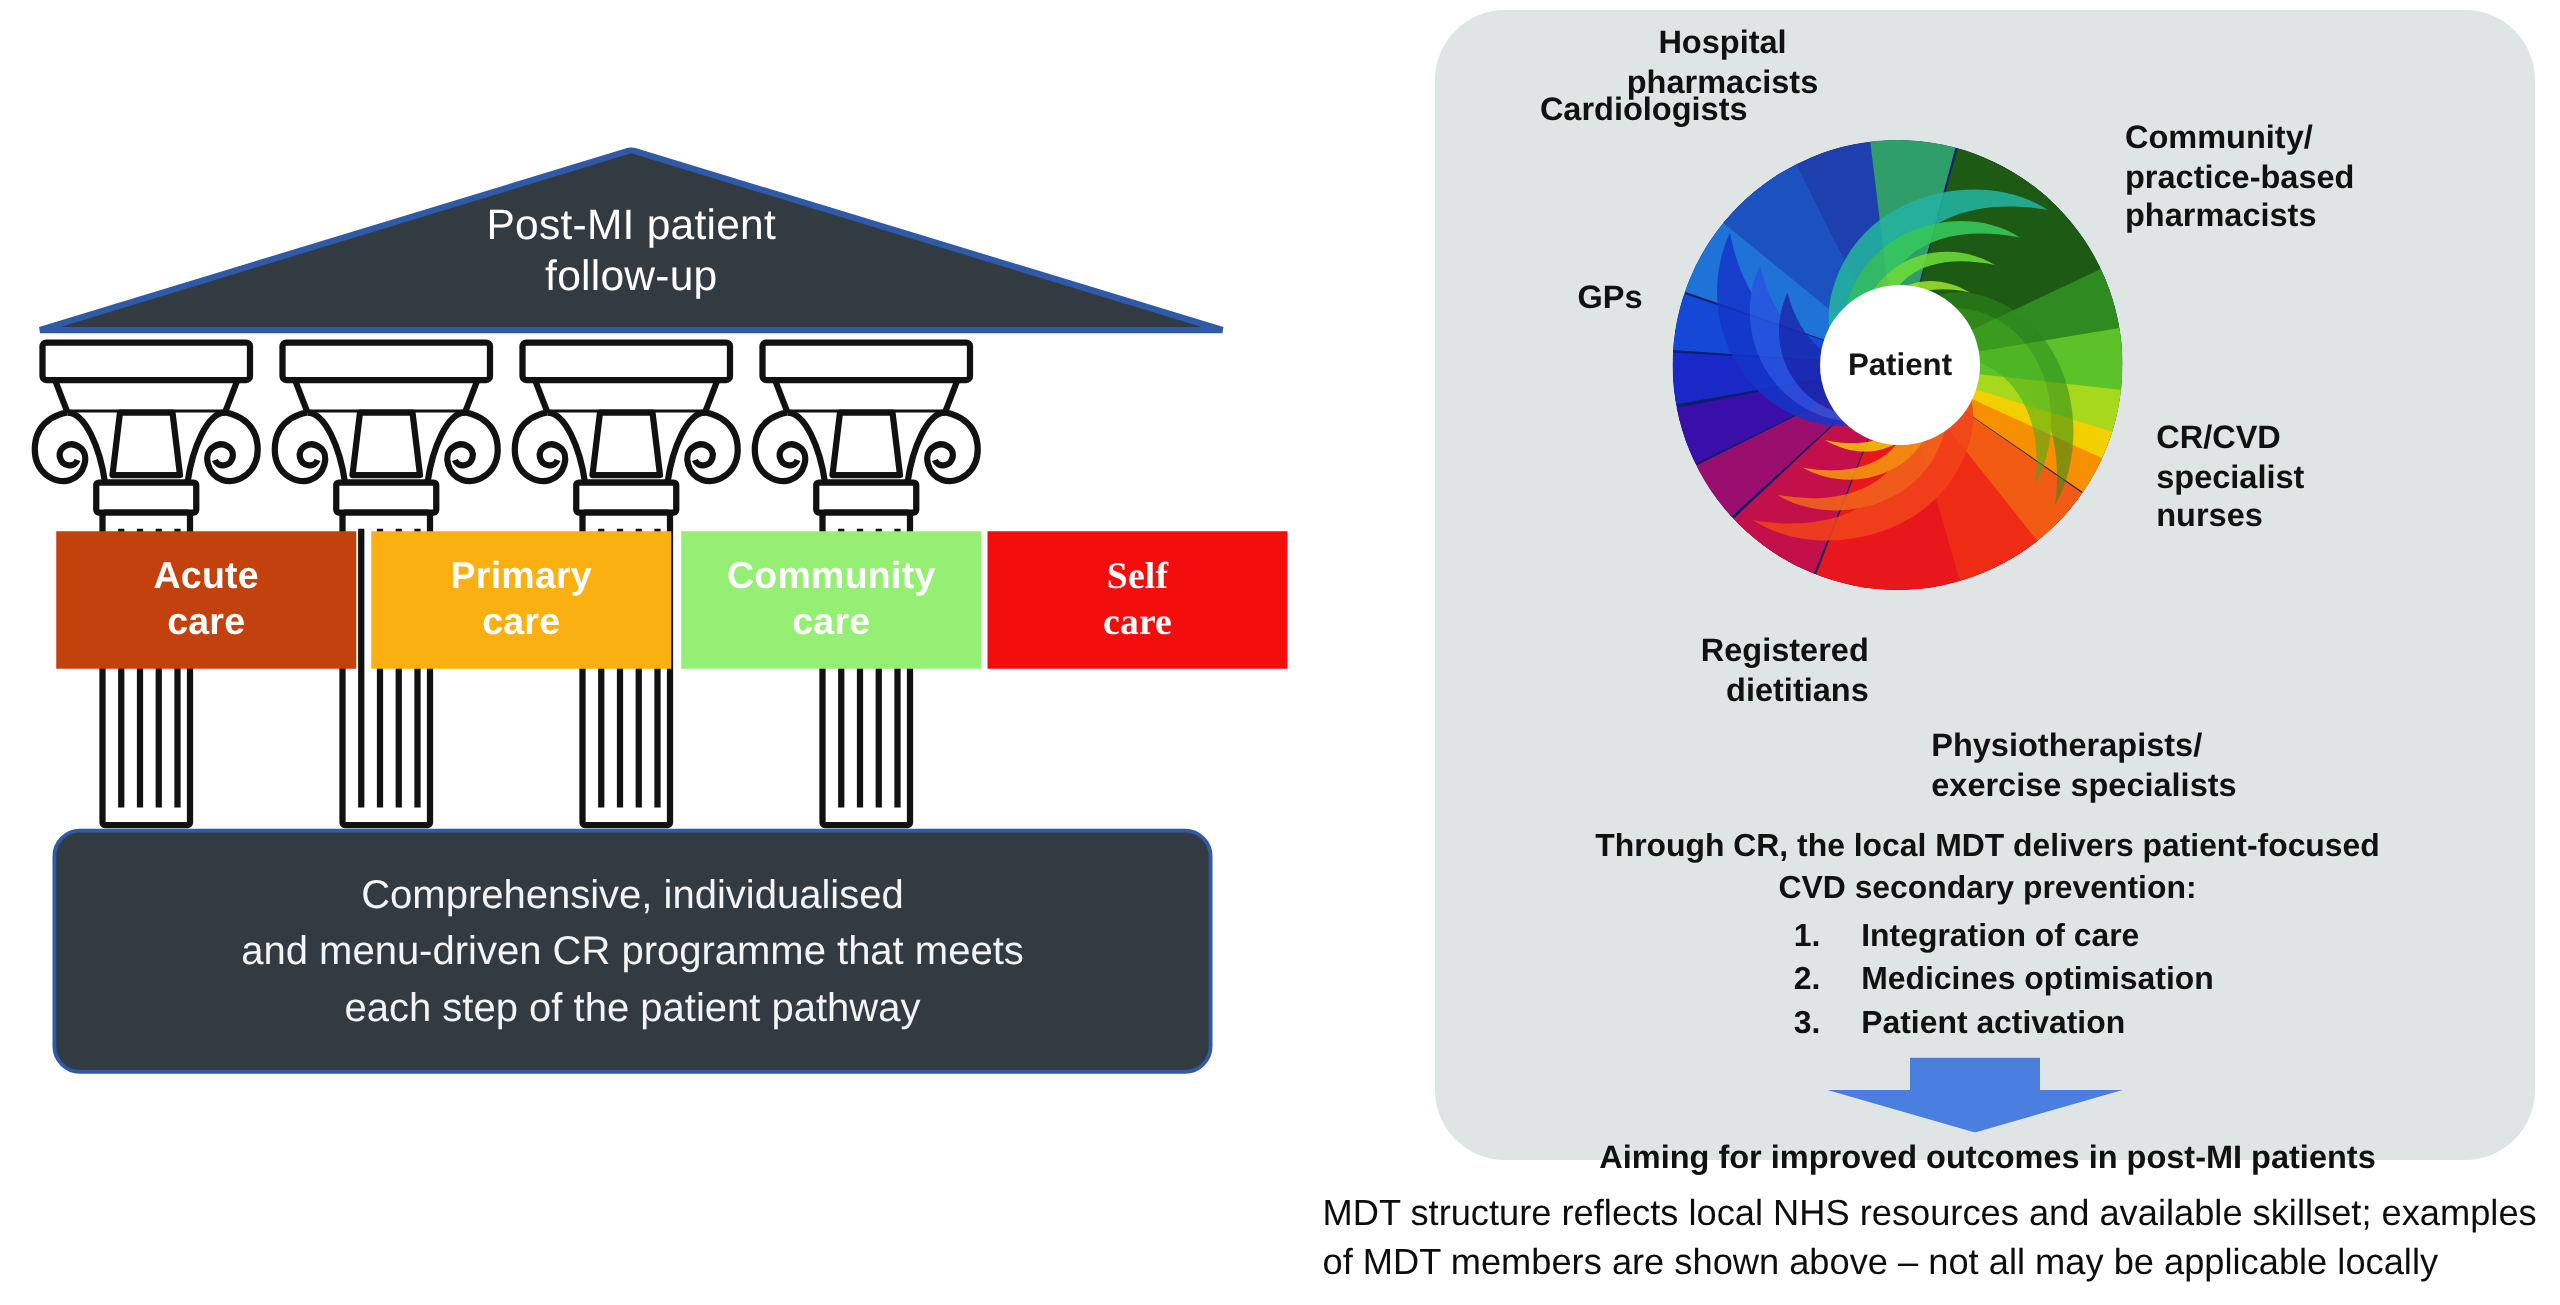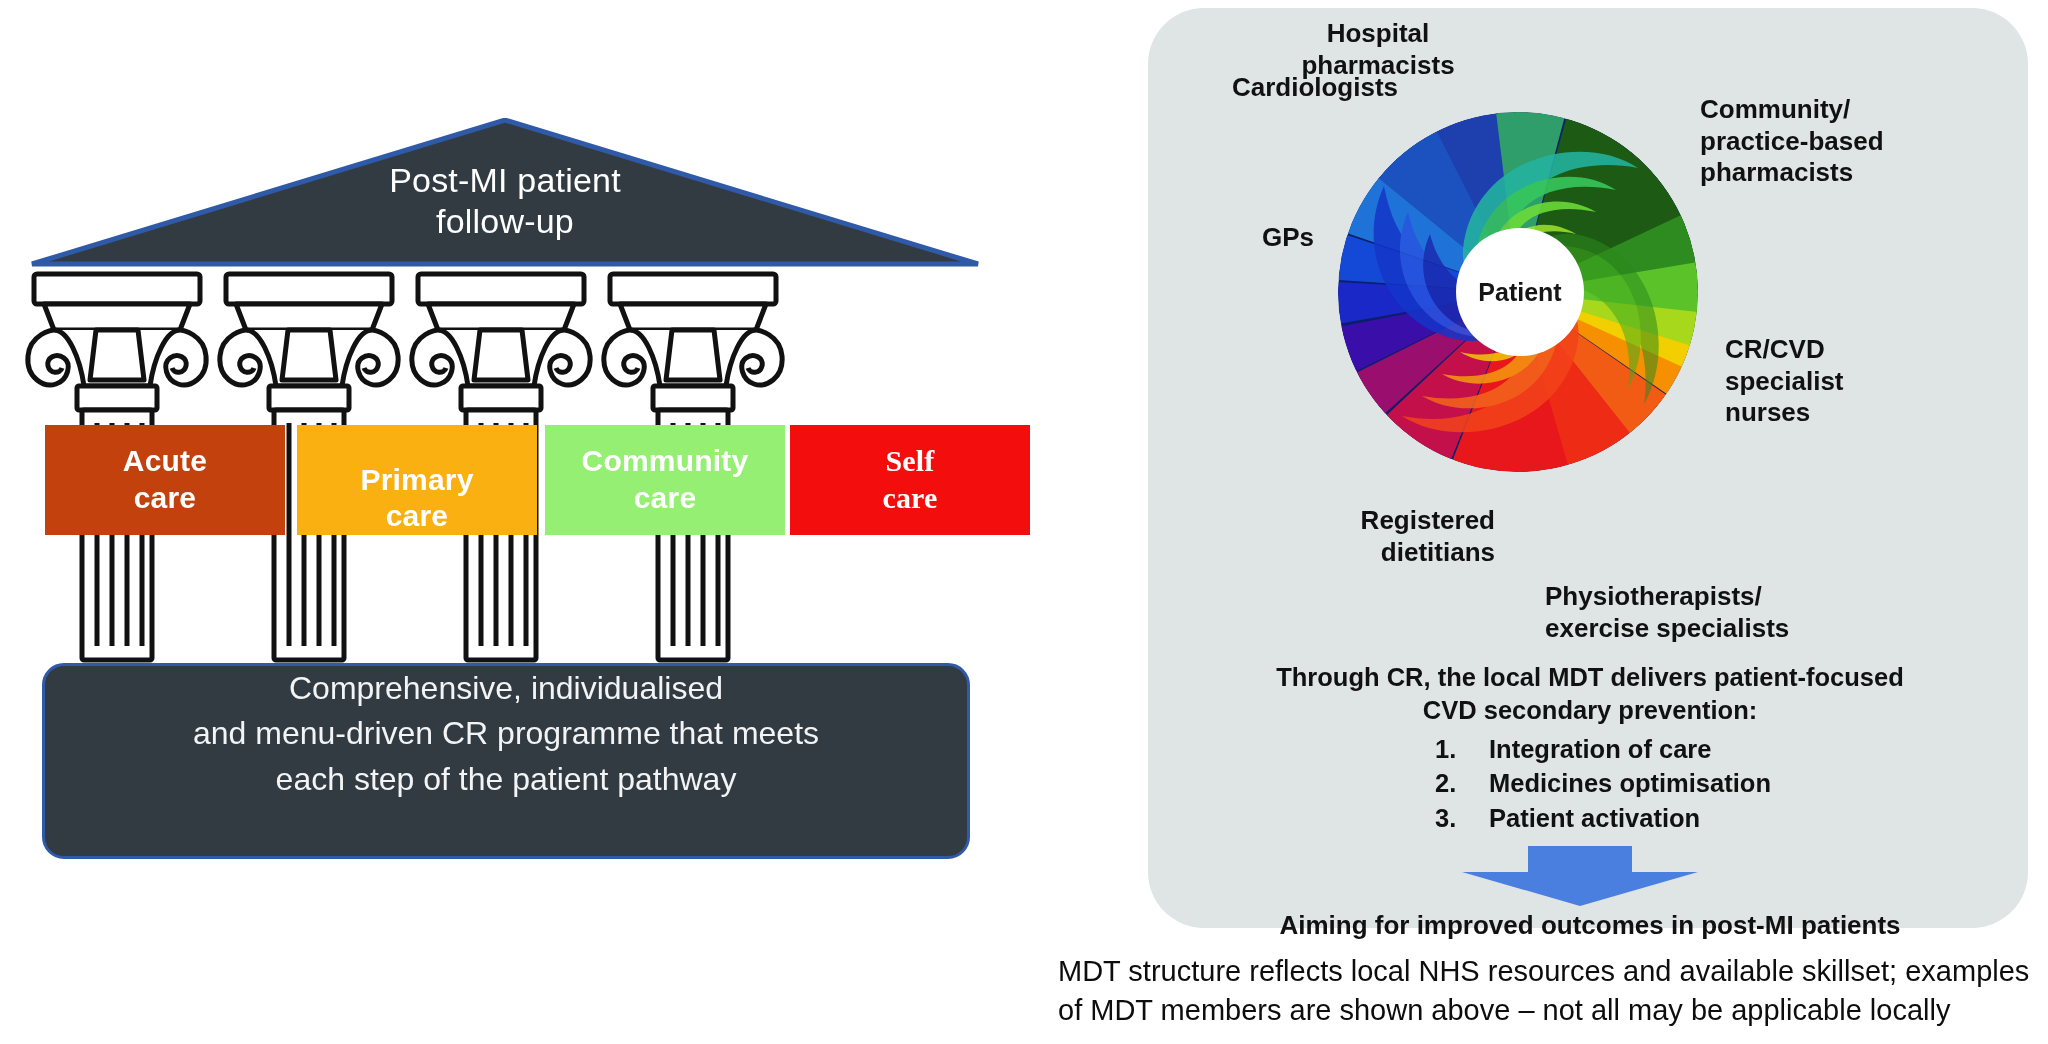--- a/index.html
+++ b/index.html
@@ -16,25 +16,25 @@
        letter-spacing:.2px;}
 
   .column{position:absolute;top:268px;width:190px;height:400px;}
   .column svg{display:block;width:100%;height:100%;}
   .col-0{left:22px;} .col-1{left:214px;} .col-2{left:406px;} .col-3{left:598px;}
 
   .care-box{position:absolute;top:425px;width:240px;height:110px;
        display:flex;align-items:center;justify-content:center;text-align:center;
        color:#ffffff;font-weight:bold;font-size:30px;line-height:1.22;
        letter-spacing:.2px;}
-  .cb-0{left:45px;} .cb-1{left:297px;align-items:flex-end;} .cb-2{left:545px;} .cb-3{left:790px;}
+  .cb-0{left:45px;} .cb-1{left:297px;} .cb-2{left:545px;} .cb-3{left:790px;}
 
   #foundation{position:absolute;left:42px;top:663px;width:922px;height:190px;
        background:#333b42;border:3px solid #2f5aa8;border-radius:22px;
-       display:flex;align-items:flex-start;justify-content:center;}
+       display:flex;align-items:center;justify-content:center;}
   #foundation-text{color:#f2f4f5;font-size:32px;line-height:1.42;
        text-align:center;padding:0 26px;}
 
   
   #mdt-panel{position:absolute;left:1148px;top:8px;width:880px;height:920px;
        background:#dfe5e4;border-radius:56px;}
 
   .mdt-label{position:absolute;font-weight:bold;font-size:26px;
        line-height:1.22;color:#111111;}
   #lbl-hospital{left:1228px;top:18px;width:300px;text-align:center;}

